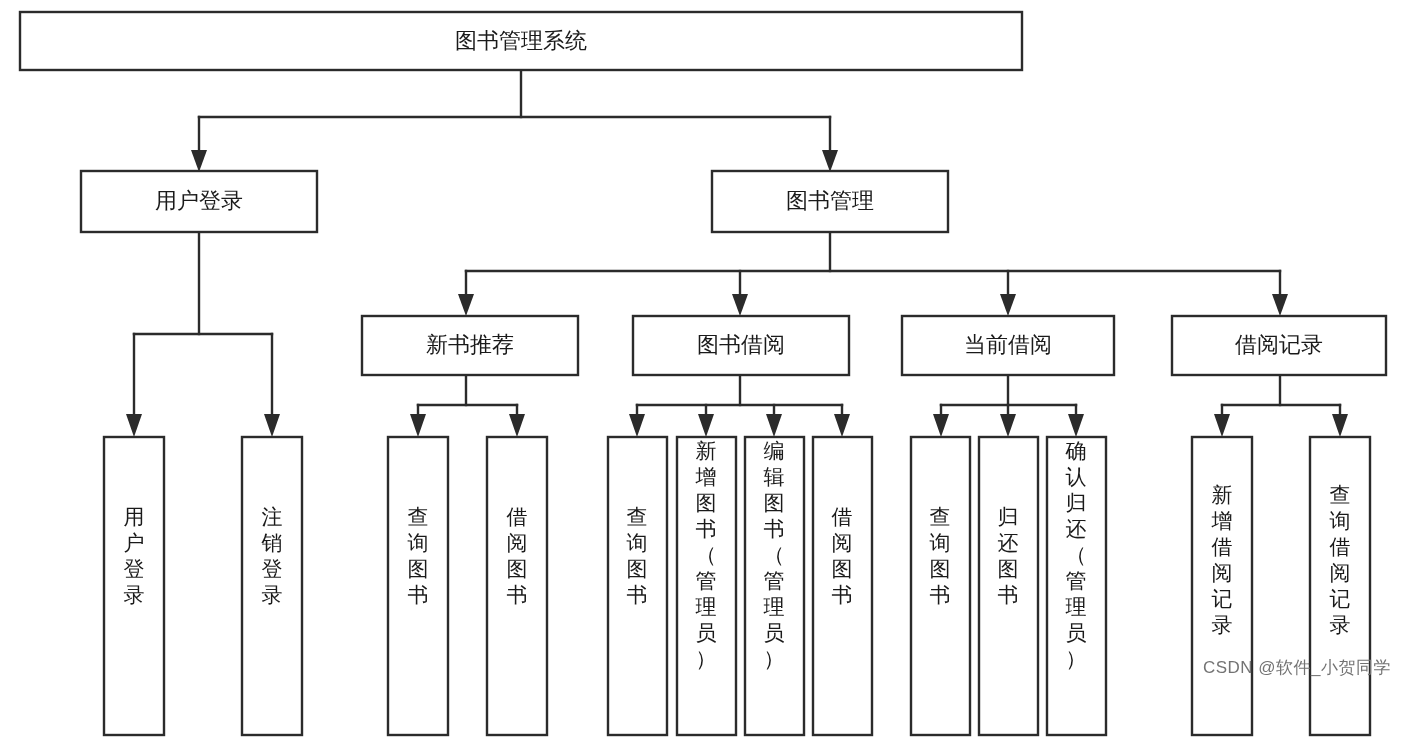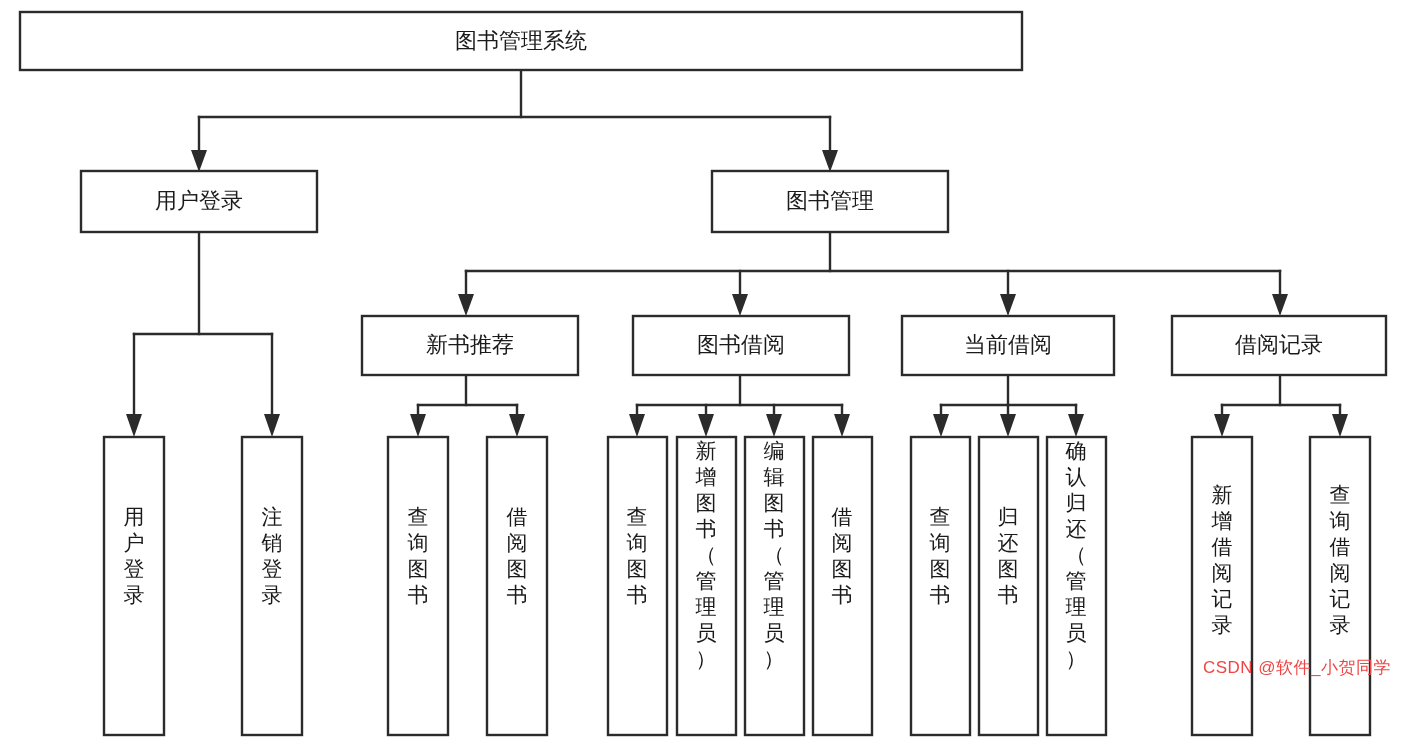--- a/index.html
+++ b/index.html
@@ -54,21 +54,21 @@
     font-family: "Liberation Sans", "DejaVu Sans", sans-serif;
     font-size: 21px;
     text-anchor: middle;
   }
   .watermark {
     position: absolute;
     right: 14px;
     bottom: 6px;
     font-family: "Liberation Sans", "DejaVu Sans", sans-serif;
     font-size: 17px;
-    color: #ef4444;
+    color: #737373;
     letter-spacing: 0.5px;
     white-space: nowrap;
     pointer-events: none;
     margin-left: 16px;
   }
 </style>
 </head>
 <body>
 
 <div id="diagram-root">

